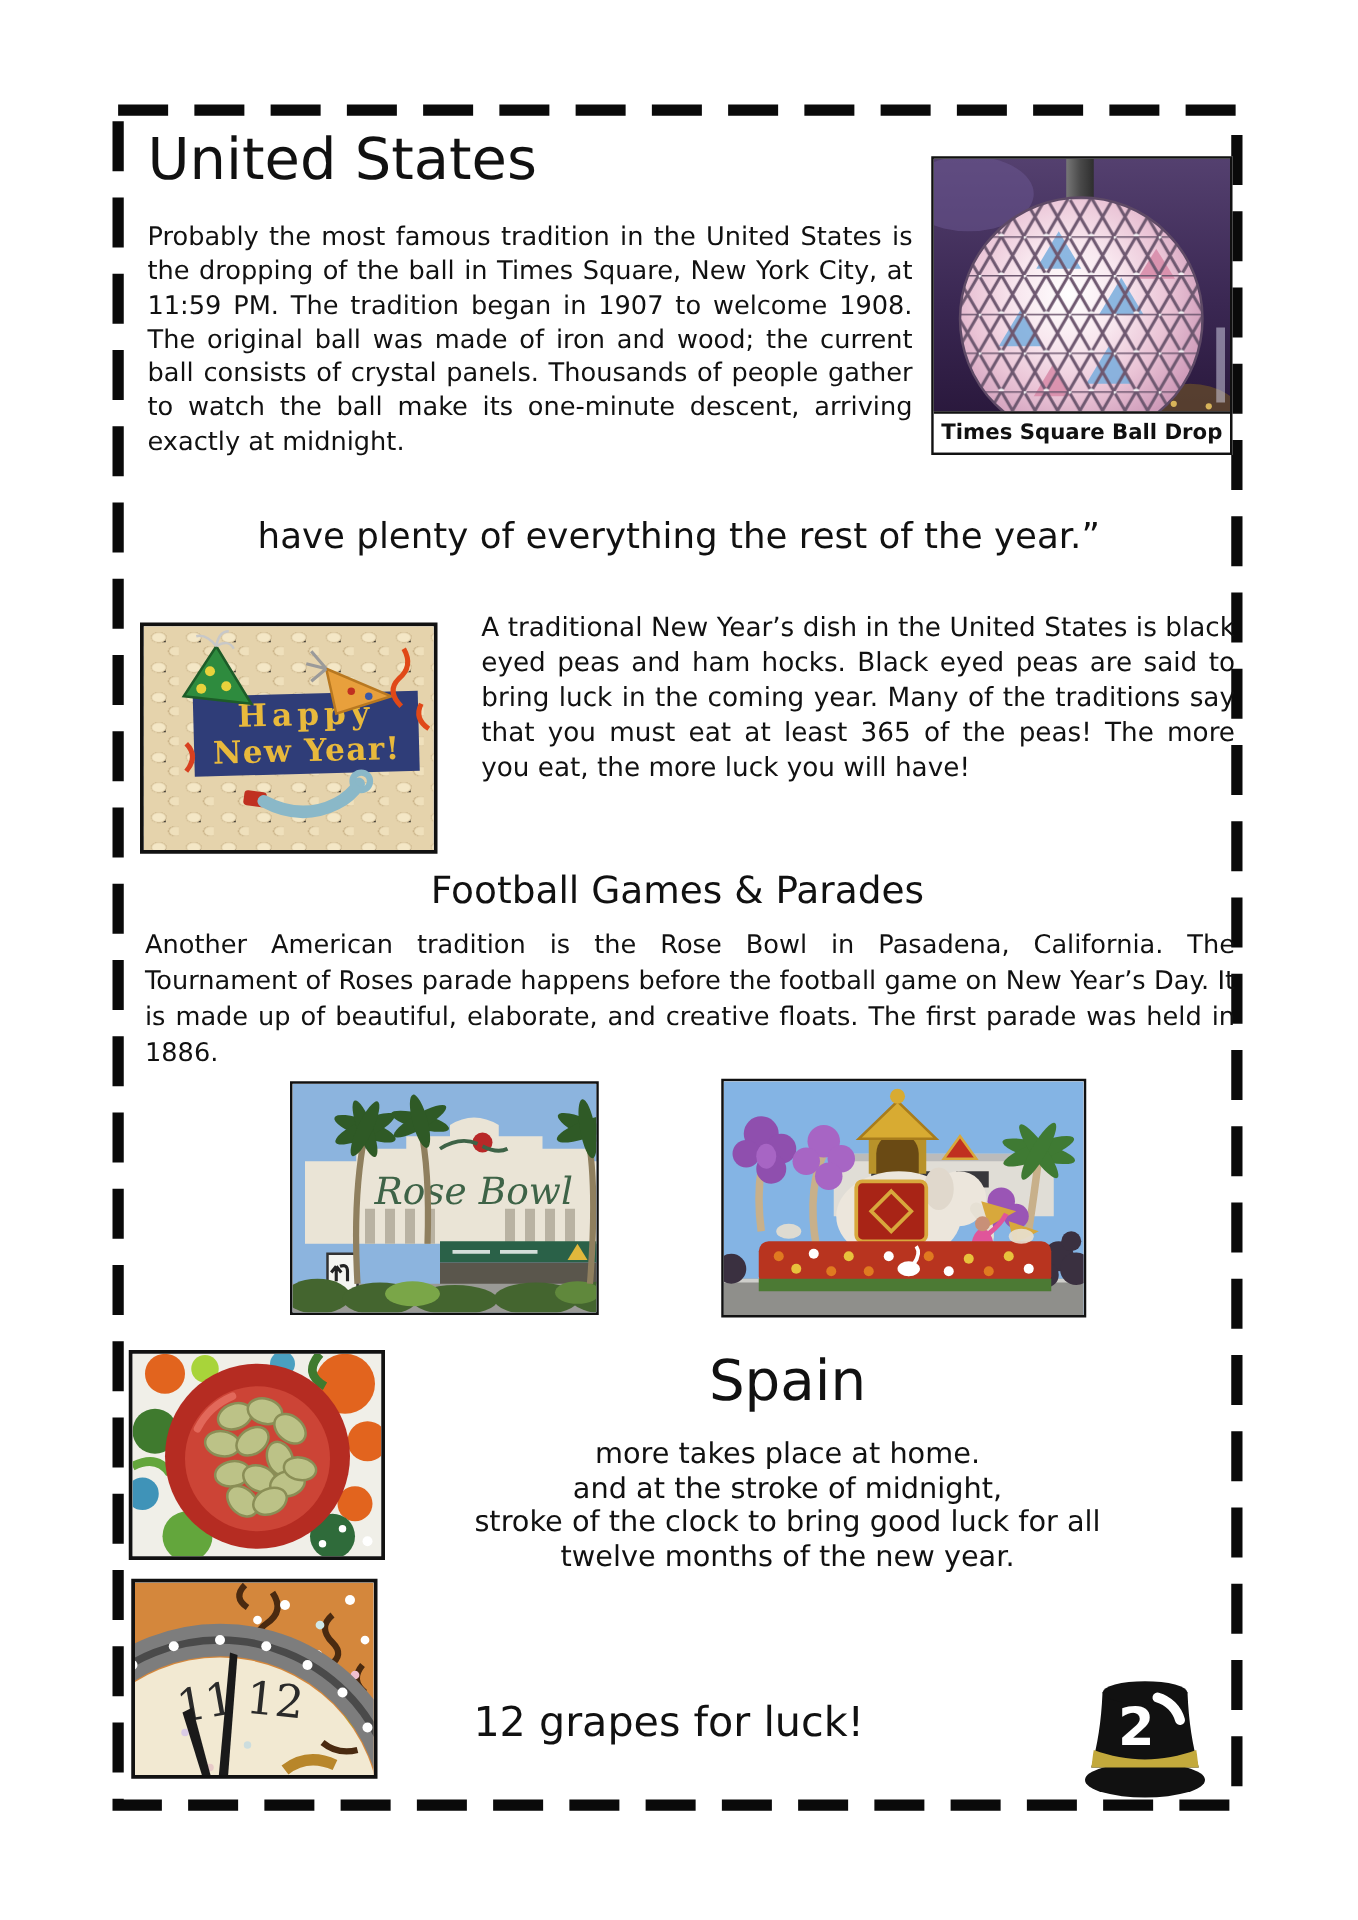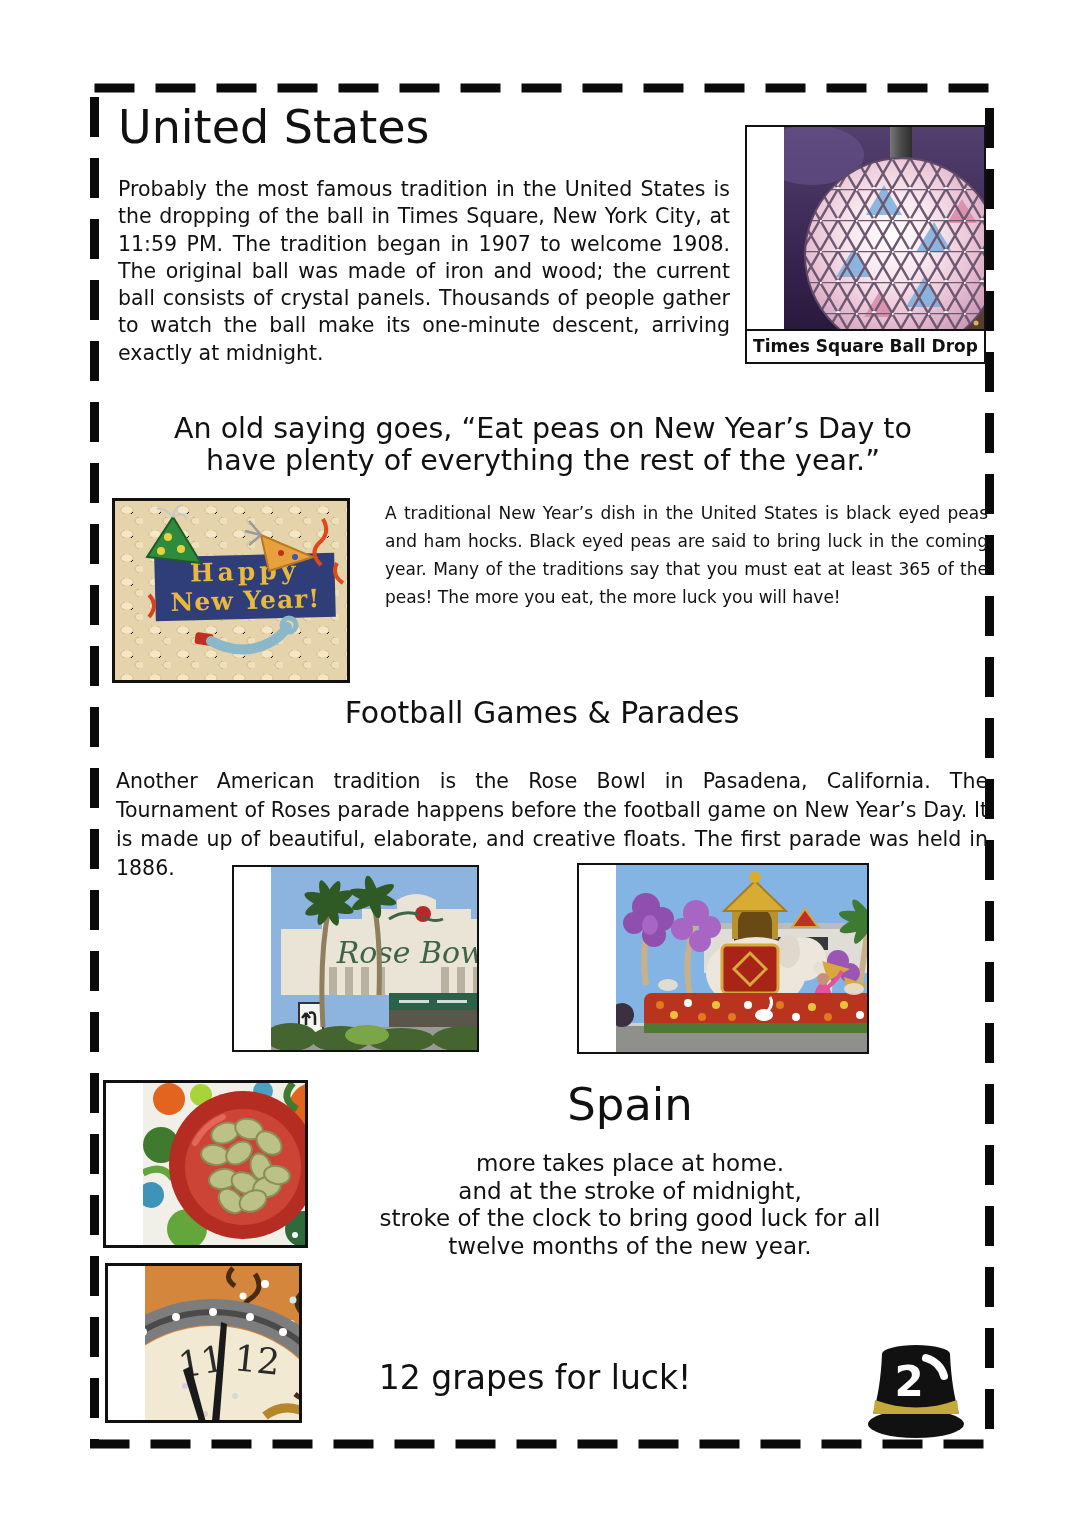--- a/index.html
+++ b/index.html
@@ -2,21 +2,21 @@
 <html><head>
 <meta charset="utf-8">
 <style>
   html,body{margin:0;padding:0;background:#ffffff;}
   body{
     width:1086px;height:1536px;position:relative;overflow:hidden;
     font-family:"DejaVu Sans",sans-serif;color:#111;
   }
   .abs{position:absolute;}
   .para{text-align:justify;}
-  .figure{position:absolute;box-sizing:border-box;border:2px solid #111;overflow:hidden;background:#fff;padding-left:37px;}
+  .figure{position:absolute;box-sizing:border-box;border:2px solid #111;overflow:hidden;background:#fff;}
   .fig3{border-width:3px;}
   svg{display:block;}
   .caption-box{
     position:absolute;box-sizing:border-box;border:2px solid #111;background:#fff;
     text-align:center;font-weight:700;
   }
   .center{text-align:center;}
   .hny-banner{
     position:absolute;background:#2f3d78;text-align:center;
     font-family:"DejaVu Serif",serif;font-weight:700;color:#e8b93c;
@@ -95,21 +95,20 @@
       <polygon points="178,72 193,96 163,96" fill="#d88aa8"></polygon>
       <polygon points="95,165 110,190 80,190" fill="#d88aa8"></polygon>
     </g>
     <circle cx="118" cy="128" r="97" fill="url(#triMesh)"></circle>
     <circle cx="118" cy="128" r="97" fill="none" stroke="#5e4a66" stroke-width="2"></circle>
   </svg>
   <div class="caption-box" style="left:-2px;right:-2px;bottom:-2px;height:35px;font-size:17px;line-height:31px;">Times Square Ball Drop</div>
 </div>
 
 <div class="abs center" style="left:108px;top:413px;width:870px;font-size:28.5px;line-height:32px;">
-  <span style="display:block;">An old saying goes, “Eat peas on New Year’s Day to</span>
   <span style="display:block;">have plenty of everything the rest of the year.”</span>
 </div>
 
 <div class="figure fig3" style="left:112px;top:498px;width:238px;height:185px;">
   <div class="peas-bg"></div>
   <div class="hny-banner" style="left:40px;top:54px;width:180px;height:64px;">
     <div class="l1">Happy</div>
     <div class="l2">New Year!</div>
   </div>
   <svg class="abs" style="left:0;top:0;" width="232" height="179" viewBox="0 0 232 179">
@@ -124,25 +123,25 @@
     <path d="M146,34 L134,20 M146,34 L130,30 M146,34 L134,44" stroke="#9a9a9a" stroke-width="2.5"></path>
     <path d="M208,18 q8,14 -4,24 q-10,10 2,22" fill="none" stroke="#e04818" stroke-width="4"></path>
     <path d="M222,62 q-6,12 6,20" fill="none" stroke="#e04818" stroke-width="4"></path>
     <path d="M34,94 q10,10 0,22" fill="none" stroke="#d84020" stroke-width="4"></path>
     <rect x="80" y="132" width="18" height="12" rx="3" fill="#c03020" transform="rotate(8 89 138)"></rect>
     <path d="M96,140 q30,16 58,2 q12,-6 18,-16" fill="none" stroke="#8ab8c8" stroke-width="10" stroke-linecap="round"></path>
     <circle cx="174" cy="124" r="7" fill="none" stroke="#8ab8c8" stroke-width="5"></circle>
   </svg>
 </div>
 
-<div class="abs para" style="left:385px;top:499px;width:603px;font-size:17px;line-height:28px;">A traditional New Year’s dish in the United States is black eyed peas and ham hocks. Black eyed peas are said to bring luck in the coming year. Many of the traditions say that you must eat at least 365 of the peas! The more you eat, the more luck you will have!</div>
+<div class="abs para" style="left:385px;top:488px;width:603px;font-size:21px;line-height:28px;">A traditional New Year’s dish in the United States is black eyed peas and ham hocks. Black eyed peas are said to bring luck in the coming year. Many of the traditions say that you must eat at least 365 of the peas! The more you eat, the more luck you will have!</div>
 
 <div class="abs center" style="left:99px;top:695px;width:886px;font-size:30px;">Football Games &amp; Parades</div>
 
-<div class="abs para" style="left:116px;top:741px;width:872px;font-size:20.5px;line-height:29px;margin-top:26px;">Another American tradition is the Rose Bowl in Pasadena, California. The Tournament of Roses parade happens before the football game on New Year’s Day. It is made up of beautiful, elaborate, and creative floats. The first parade was held in 1886.</div>
+<div class="abs para" style="left:116px;top:741px;width:872px;font-size:20.5px;line-height:29px;">Another American tradition is the Rose Bowl in Pasadena, California. The Tournament of Roses parade happens before the football game on New Year’s Day. It is made up of beautiful, elaborate, and creative floats. The first parade was held in 1886.</div>
 
 <div class="figure" style="left:232px;top:865px;width:247px;height:187px;">
   <svg width="291" height="183" viewBox="0 0 291 183">
     <rect width="291" height="183" fill="#8cb4de"></rect>
     <rect x="255" y="20" width="36" height="90" fill="#d9d3c6"></rect>
     <path d="M10,62 L51,62 L51,52 L91,52 L91,42 L126,42 L126,33 L165,33 L165,42 L200,42 L200,52 L240,52 L240,62 L281,62 L281,128 L10,128 Z" fill="#eae4d6"></path>
     <path d="M126,33 q19,-12 39,0" fill="#eae4d6"></path>
     <g fill="#b9b2a2">
       <rect x="58" y="100" width="8" height="28"></rect>
         <rect x="74" y="100" width="8" height="28"></rect>

